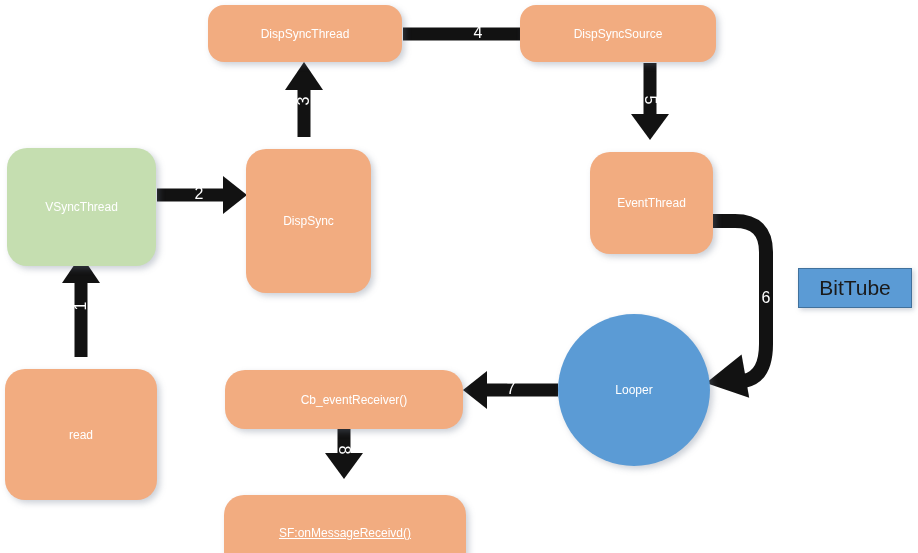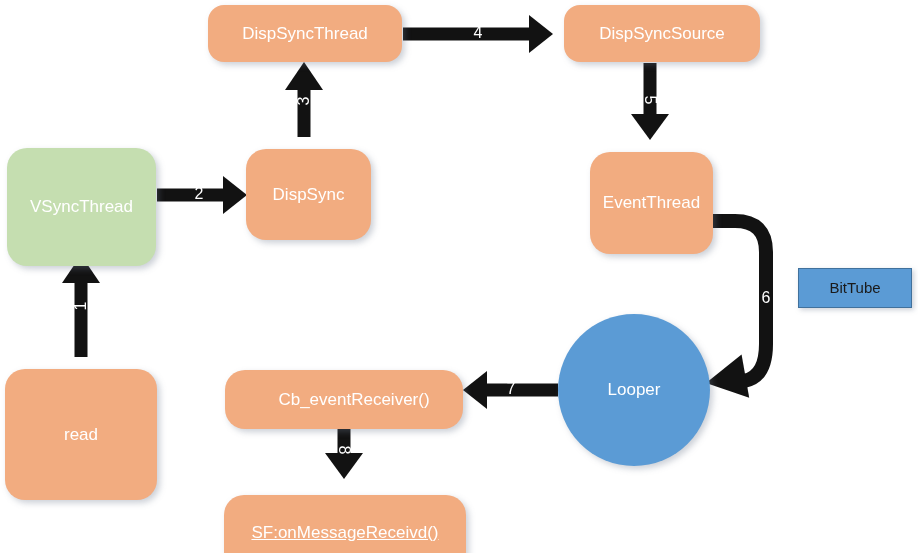--- a/index.html
+++ b/index.html
@@ -8,33 +8,33 @@
     width:918px;height:553px;
     background:#ffffff;
     font-family:"Liberation Sans", sans-serif;
     overflow:hidden;
   }
   .node{
     position:absolute;
     display:flex;align-items:center;justify-content:center;
     flex-direction:column;
     color:#ffffff;
-    font-size:17px;
+    font-size:12px;
     text-align:center;
     box-shadow:3px 3px 6px rgba(110,120,140,0.35);
     box-sizing:border-box;
     line-height:1.5;
   }
   .orange{background:#f2ac80;}
   .green{background:#c5deb0;}
   .blue{background:#5b9bd5;}
   .rounded{border-radius:16px;}
   .rounded-lg{border-radius:20px;margin-top:12px;}
   .circle{border-radius:50%;}
-  .rect-plain{border:1px solid #41719c;color:#1a1a1a;font-size:15px;box-shadow:2px 2px 5px rgba(110,120,140,0.35);}
+  .rect-plain{border:1px solid #41719c;color:#1a1a1a;font-size:21px;box-shadow:2px 2px 5px rgba(110,120,140,0.35);}
   #arrows{position:absolute;left:0;top:0;}
   .shaft{stroke:#121212;stroke-width:13;fill:none;}
   .shaft14{stroke:#121212;stroke-width:14;fill:none;}
   .head{fill:#121212;}
   .edge-label{
     position:absolute;
     color:#ffffff;
     font-size:16px;
     transform:translate(-50%,-50%);
     z-index:5;
@@ -97,29 +97,29 @@
   <div class="edge-label" style="left:478px;top:33px;">4</div>
   <div class="edge-label rot-cw" style="left:650px;top:100px;">5</div>
   <div class="edge-label" style="left:766px;top:298px;">6</div>
   <div class="edge-label" style="left:511px;top:389px;">7</div>
   <div class="edge-label rot-cw" style="left:344px;top:450px;">8</div>
 
   <div class="node orange rounded" style="left:208px;top:5px;width:194px;height:57px;">
     <span>DispSyncThread</span>
   </div>
 
-  <div class="node orange rounded" style="left:564px;top:5px;width:196px;height:57px;">
+  <div class="node orange rounded" style="left:520px;top:5px;width:196px;height:57px;">
     <span>DispSyncSource</span>
   </div>
 
   <div class="node green rounded-lg" style="left:7px;top:136px;width:149px;height:118px;">
     <span>VSyncThread</span>
   </div>
 
-  <div class="node orange rounded-lg" style="left:246px;top:137px;width:125px;height:91px;">
+  <div class="node orange rounded-lg" style="left:246px;top:137px;width:125px;height:144px;">
     <span>DispSync</span>
   </div>
 
   <div class="node orange rounded-lg" style="left:590px;top:140px;width:123px;height:102px;">
     <span>EventThread</span>
   </div>
 
   <div class="node blue rect-plain" style="left:798px;top:268px;width:114px;height:40px;">
     <span>BitTube</span>
   </div>

